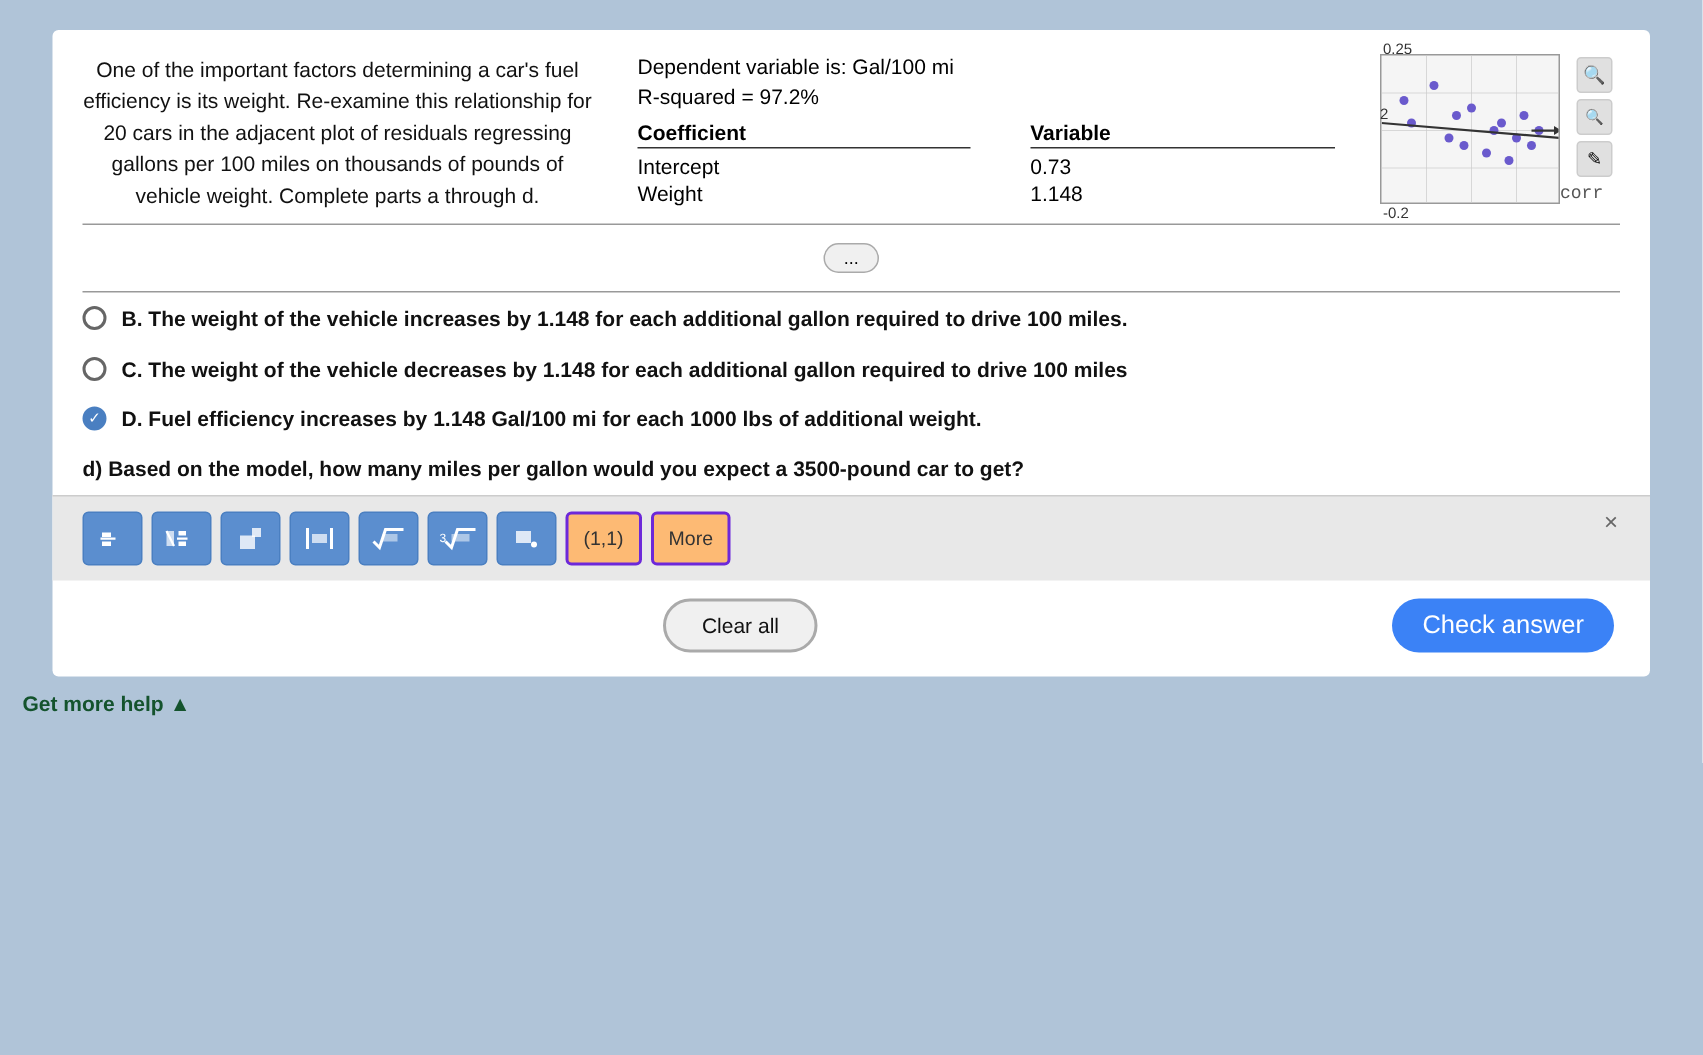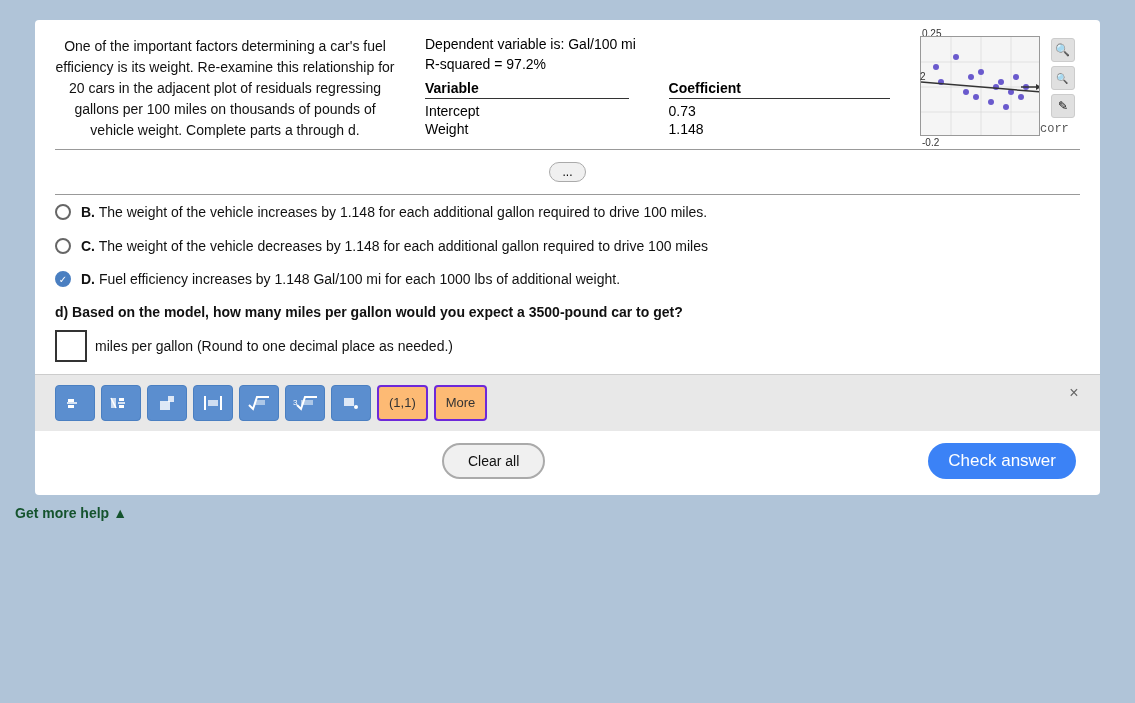--- a/index.html
+++ b/index.html
@@ -167,20 +167,21 @@
     .radio-circle.selected::after {
       content: '✓';
       color: white;
       font-size: 10px;
     }
 
     .answer-text {
       font-size: 14px;
       line-height: 1.4;
       color: #111;
+      font-weight: bold;
     }
 
     .part-d-section {
       margin-top: 8px;
       font-size: 14px;
     }
 
     .part-d-question {
       margin-bottom: 10px;
       color: #111;
@@ -304,22 +305,22 @@
 
     <div class="top-section">
       <div class="problem-text">
         <span>One of the important factors determining a car's fuel efficiency is its weight. Re-examine this relationship for 20 cars in the adjacent plot of residuals regressing gallons per 100 miles on thousands of pounds of vehicle weight. Complete parts a through d.</span>
       </div>
 
       <div class="stats-section">
         <div class="dep-var">Dependent variable is: Gal/100 mi</div>
         <div class="r-squared">R-squared = 97.2%</div>
         <div class="stats-table">
+          <div class="header">Coefficient</div>
           <div class="header">Variable</div>
-          <div class="header">Coefficient</div>
           <div>Intercept</div>
           <div>0.73</div>
           <div>Weight</div>
           <div>1.148</div>
         </div>
       </div>
 
       <div class="chart-area">
         <div style="position:relative; display:flex; align-items:flex-start; gap: 4px;">
           <div style="position:relative;">
@@ -397,24 +398,20 @@
         <div class="radio-circle selected"></div>
         <span class="answer-text">
           <strong>D.</strong>
           <span>Fuel efficiency increases by 1.148 Gal/100 mi for each 1000 lbs of additional weight.</span>
         </span>
       </div>
     </div>
 
     <div class="part-d-section">
       <div class="part-d-question">d) Based on the model, how many miles per gallon would you expect a 3500-pound car to get?</div>
-      <div class="input-row">
-        <div class="answer-input-box"></div>
-        <span class="input-label">miles per gallon (Round to one decimal place as needed.)</span>
-      </div>
     </div>
 
     <div class="toolbar-section">
       <div class="close-btn">×</div>
       <button class="tool-btn">
         <svg width="20" height="20" viewBox="0 0 20 20">
           <rect x="3" y="6" width="6" height="3" fill="white"></rect>
           <line x1="2" y1="10" x2="12" y2="10" stroke="white" stroke-width="1.5"></line>
           <rect x="3" y="12" width="6" height="3" fill="white"></rect>
         </svg>

